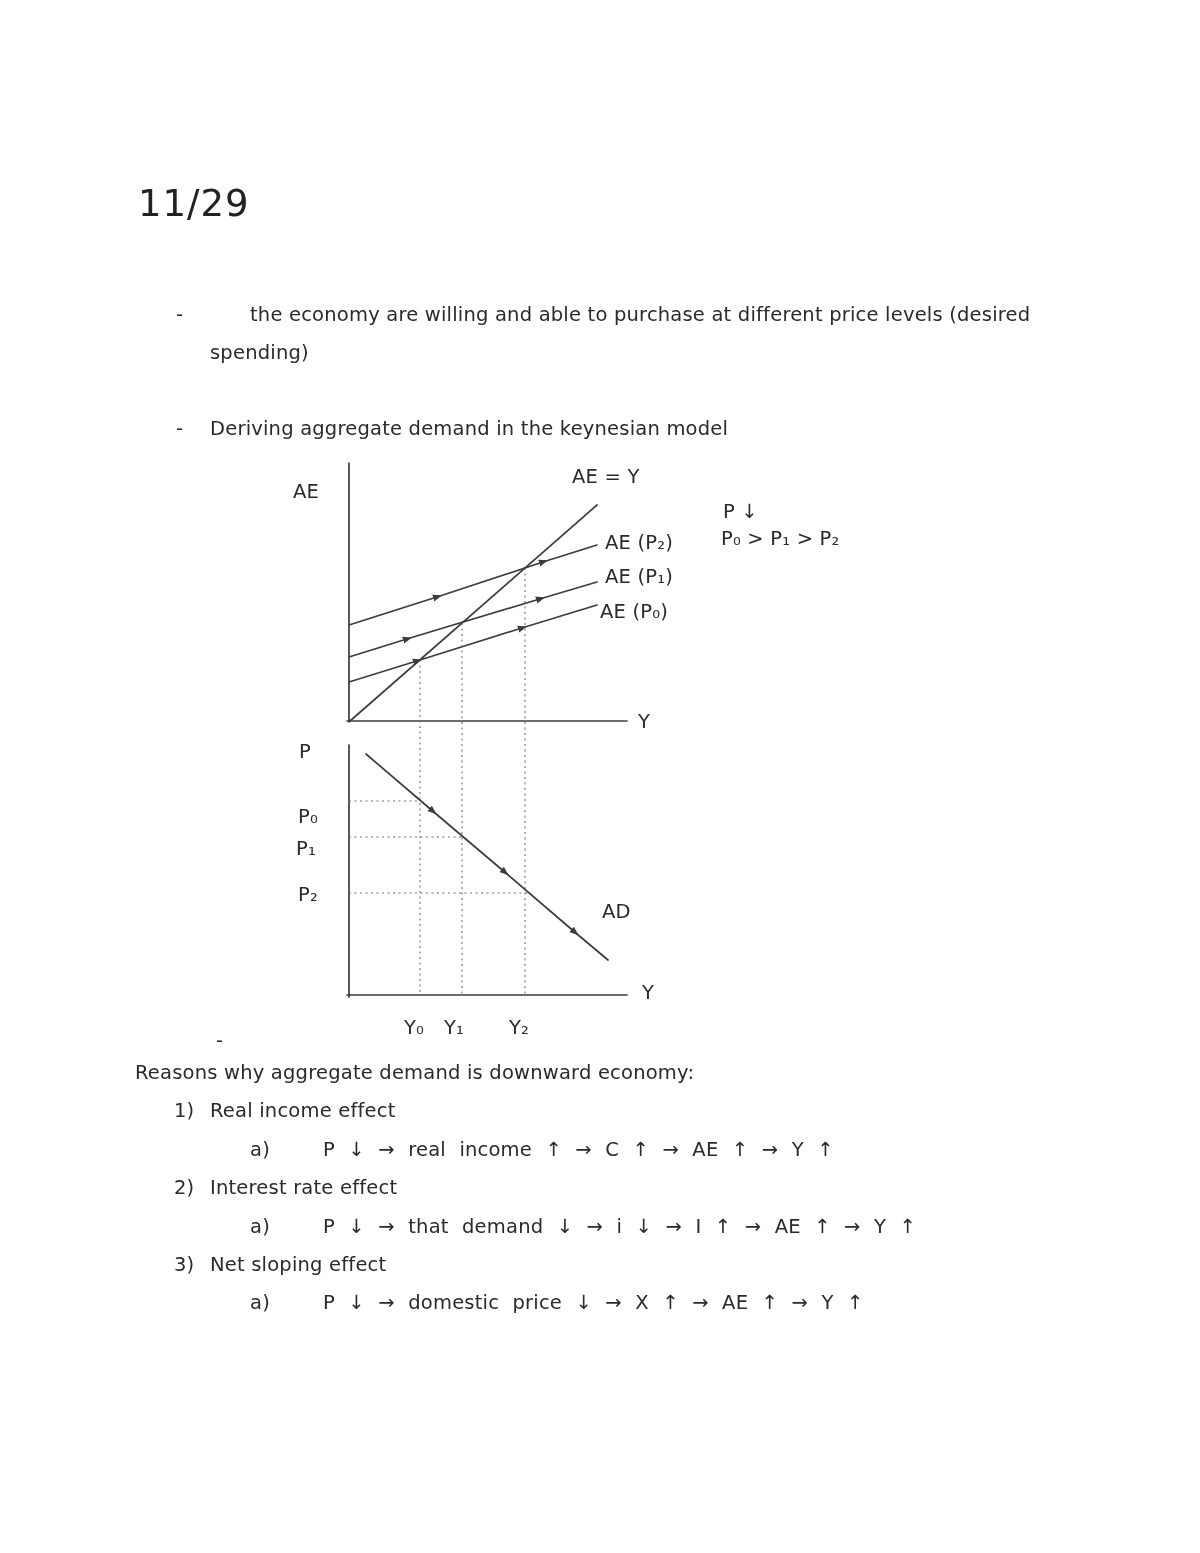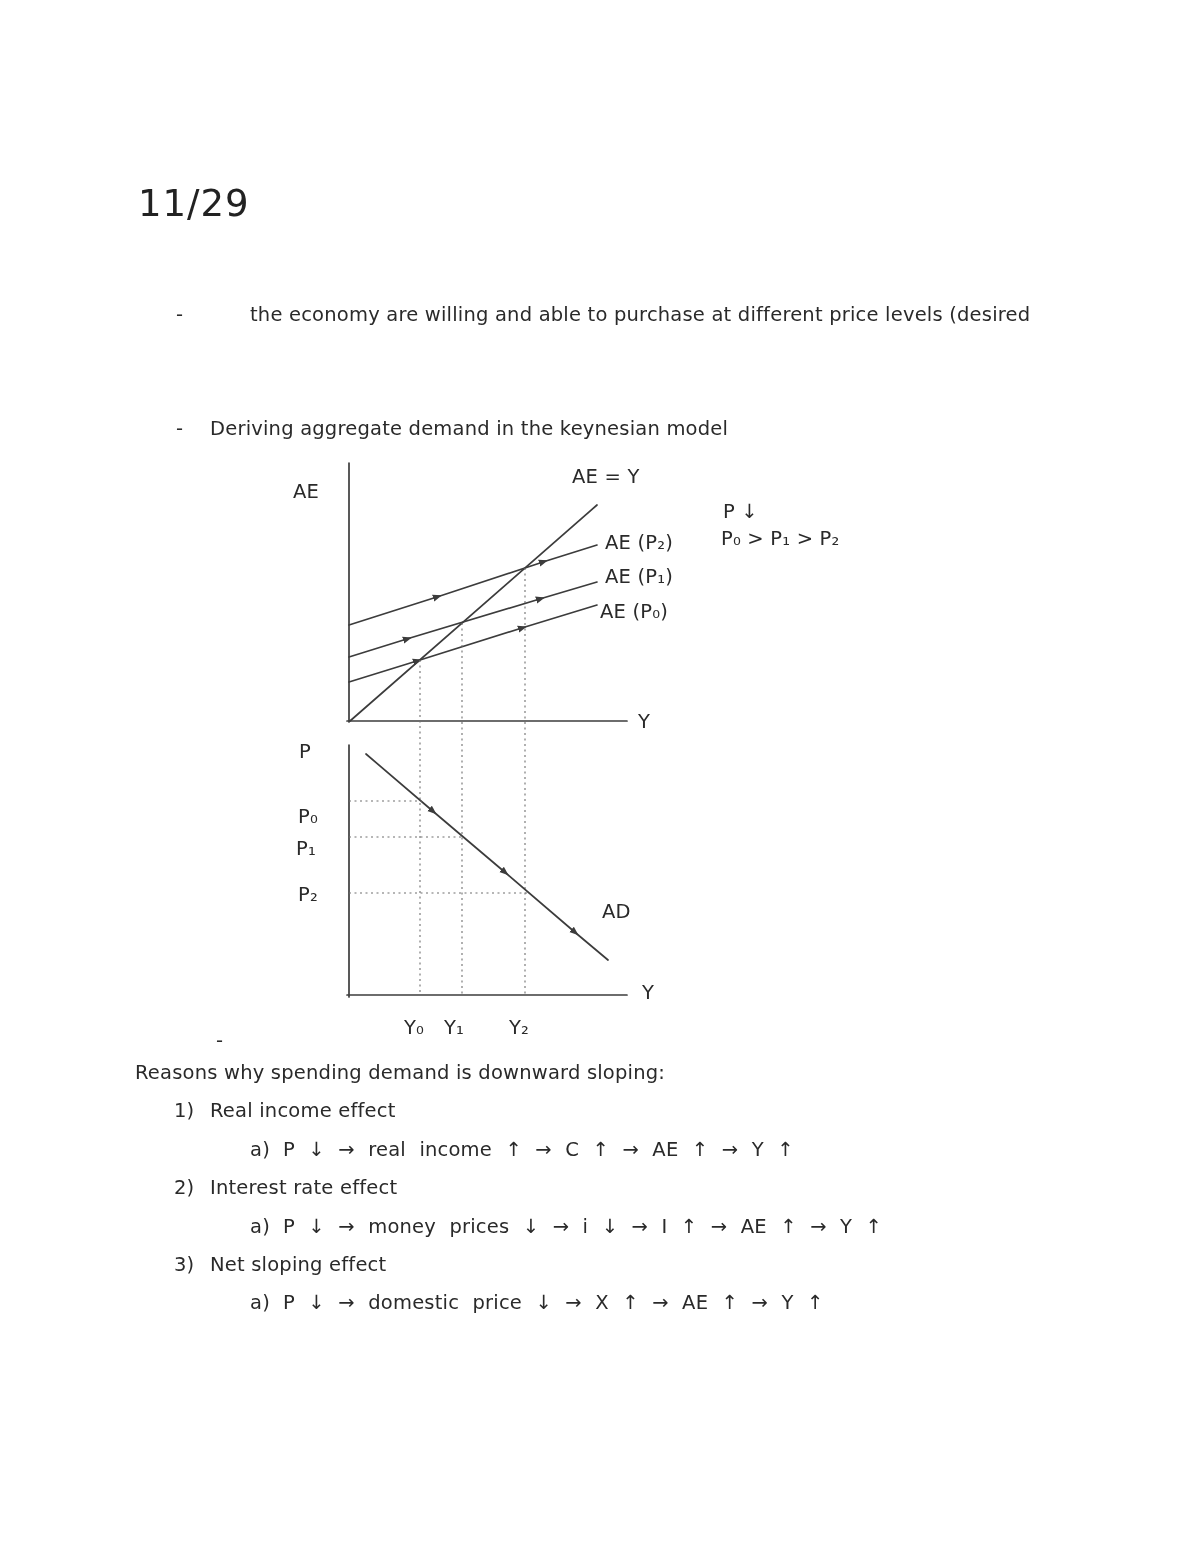--- a/index.html
+++ b/index.html
@@ -29,21 +29,21 @@
   .bullet-marker {
     display: inline-block;
     width: 34px;
     flex-shrink: 0;
   }
   .bullet-lines { }
   .bullet-line { height: 38px; line-height: 38px; white-space: nowrap; }
   .reason-row { display: flex; white-space: nowrap; }
   .num { display: inline-block; width: 36px; flex-shrink: 0; }
   .sub-num { display: inline-block; width: 33px; flex-shrink: 0; }
-  .chain { word-spacing: 7px; }
+  .chain { word-spacing: 7px; margin-left: 40px; }
   svg .axis, svg .curve {
     stroke: #3c3c3c;
     stroke-width: 1.7;
     fill: none;
     stroke-linecap: round;
   }
   svg .dot {
     stroke: #6f6f6f;
     stroke-width: 1.1;
     fill: none;
@@ -61,20 +61,21 @@
 
 <div class="page">
 
   <div class="abs title" style="left:138px; top:182px;">11/29</div>
 
 
   <div class="abs bullet-row body-text" style="left:176px; top:296px;">
     <span class="bullet-marker">-</span>
     <span class="bullet-lines">
       <span class="bullet-line" style="display:block;margin-left:40px;">the economy are willing and able to purchase at different price levels (desired</span>
+      <span class="bullet-line" style="display:block;">spending)</span>
     </span>
   </div>
 
   <div class="abs bullet-row body-text" style="left:176px; top:410px;">
     <span class="bullet-marker">-</span>
     <span class="bullet-lines">
       <span class="bullet-line" style="display:block;">Deriving aggregate demand in the keynesian model</span>
     </span>
   </div>
 
@@ -125,38 +126,38 @@
     <text x="38" y="451">P₂</text>
     <text x="342" y="468">AD</text>
     <text x="382" y="549">Y</text>
     <text x="144" y="584">Y₀</text>
     <text x="184" y="584">Y₁</text>
     <text x="249" y="584">Y₂</text>
   </svg>
 
   <div class="abs body-text" style="left:216px; top:1022px;">-</div>
 
-  <div class="abs body-text" style="left:135px; top:1057px; line-height:32px;">Reasons why spending demand is downward sloping:</div>
+  <div class="abs body-text" style="left:135px; top:1057px; line-height:32px;">Reasons why aggregate demand is downward economy:</div>
 
   <div class="abs reason-row body-text" style="left:174px; top:1095px; line-height:32px;">
     <span class="num">1)</span>
     <span>Real income effect</span>
   </div>
   <div class="abs reason-row body-text" style="left:250px; top:1134px; line-height:32px;">
     <span class="sub-num">a)</span>
     <span class="chain">P ↓ → real income ↑ → C ↑ → AE ↑ → Y ↑</span>
   </div>
 
   <div class="abs reason-row body-text" style="left:174px; top:1172px; line-height:32px;">
     <span class="num">2)</span>
     <span>Interest rate effect</span>
   </div>
   <div class="abs reason-row body-text" style="left:250px; top:1211px; line-height:32px;">
     <span class="sub-num">a)</span>
-    <span class="chain">P ↓ → money prices ↓ → i ↓ → I ↑ → AE ↑ → Y ↑</span>
+    <span class="chain">P ↓ → that demand ↓ → i ↓ → I ↑ → AE ↑ → Y ↑</span>
   </div>
 
   <div class="abs reason-row body-text" style="left:174px; top:1249px; line-height:32px;">
     <span class="num">3)</span>
     <span>Net sloping effect</span>
   </div>
   <div class="abs reason-row body-text" style="left:250px; top:1287px; line-height:32px;">
     <span class="sub-num">a)</span>
     <span class="chain">P ↓ → domestic price ↓ → X ↑ → AE ↑ → Y ↑</span>
   </div>

